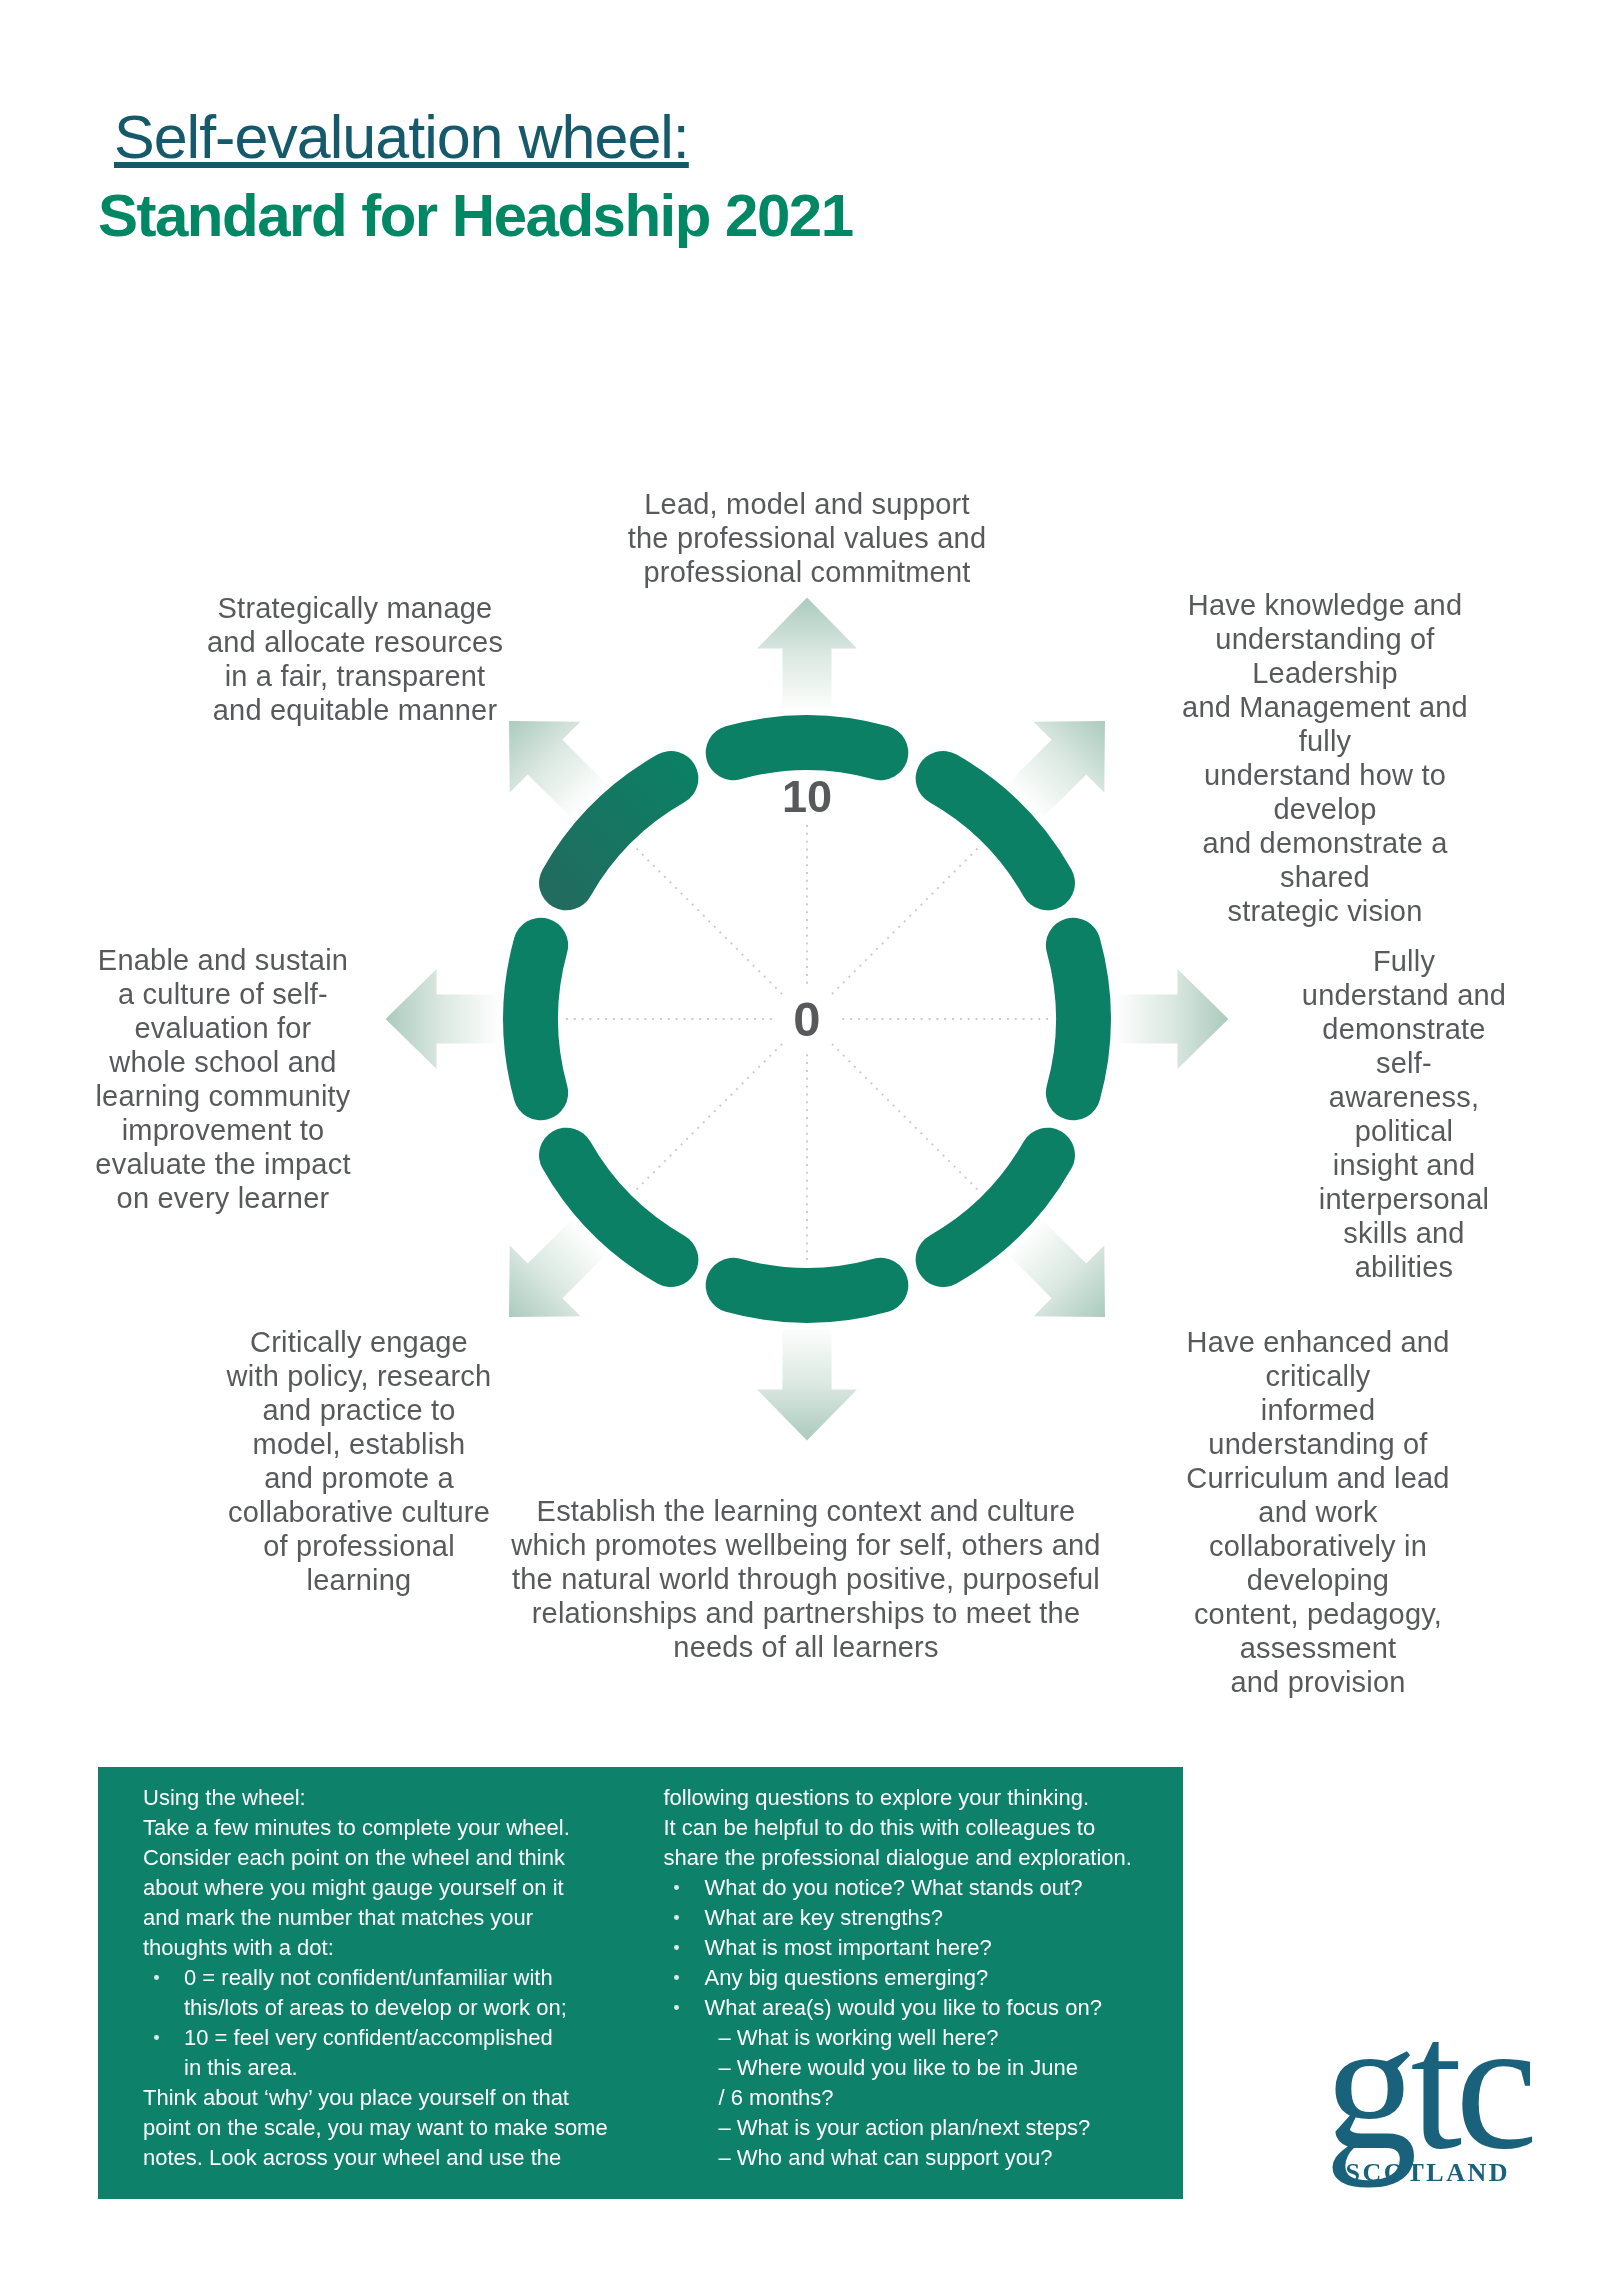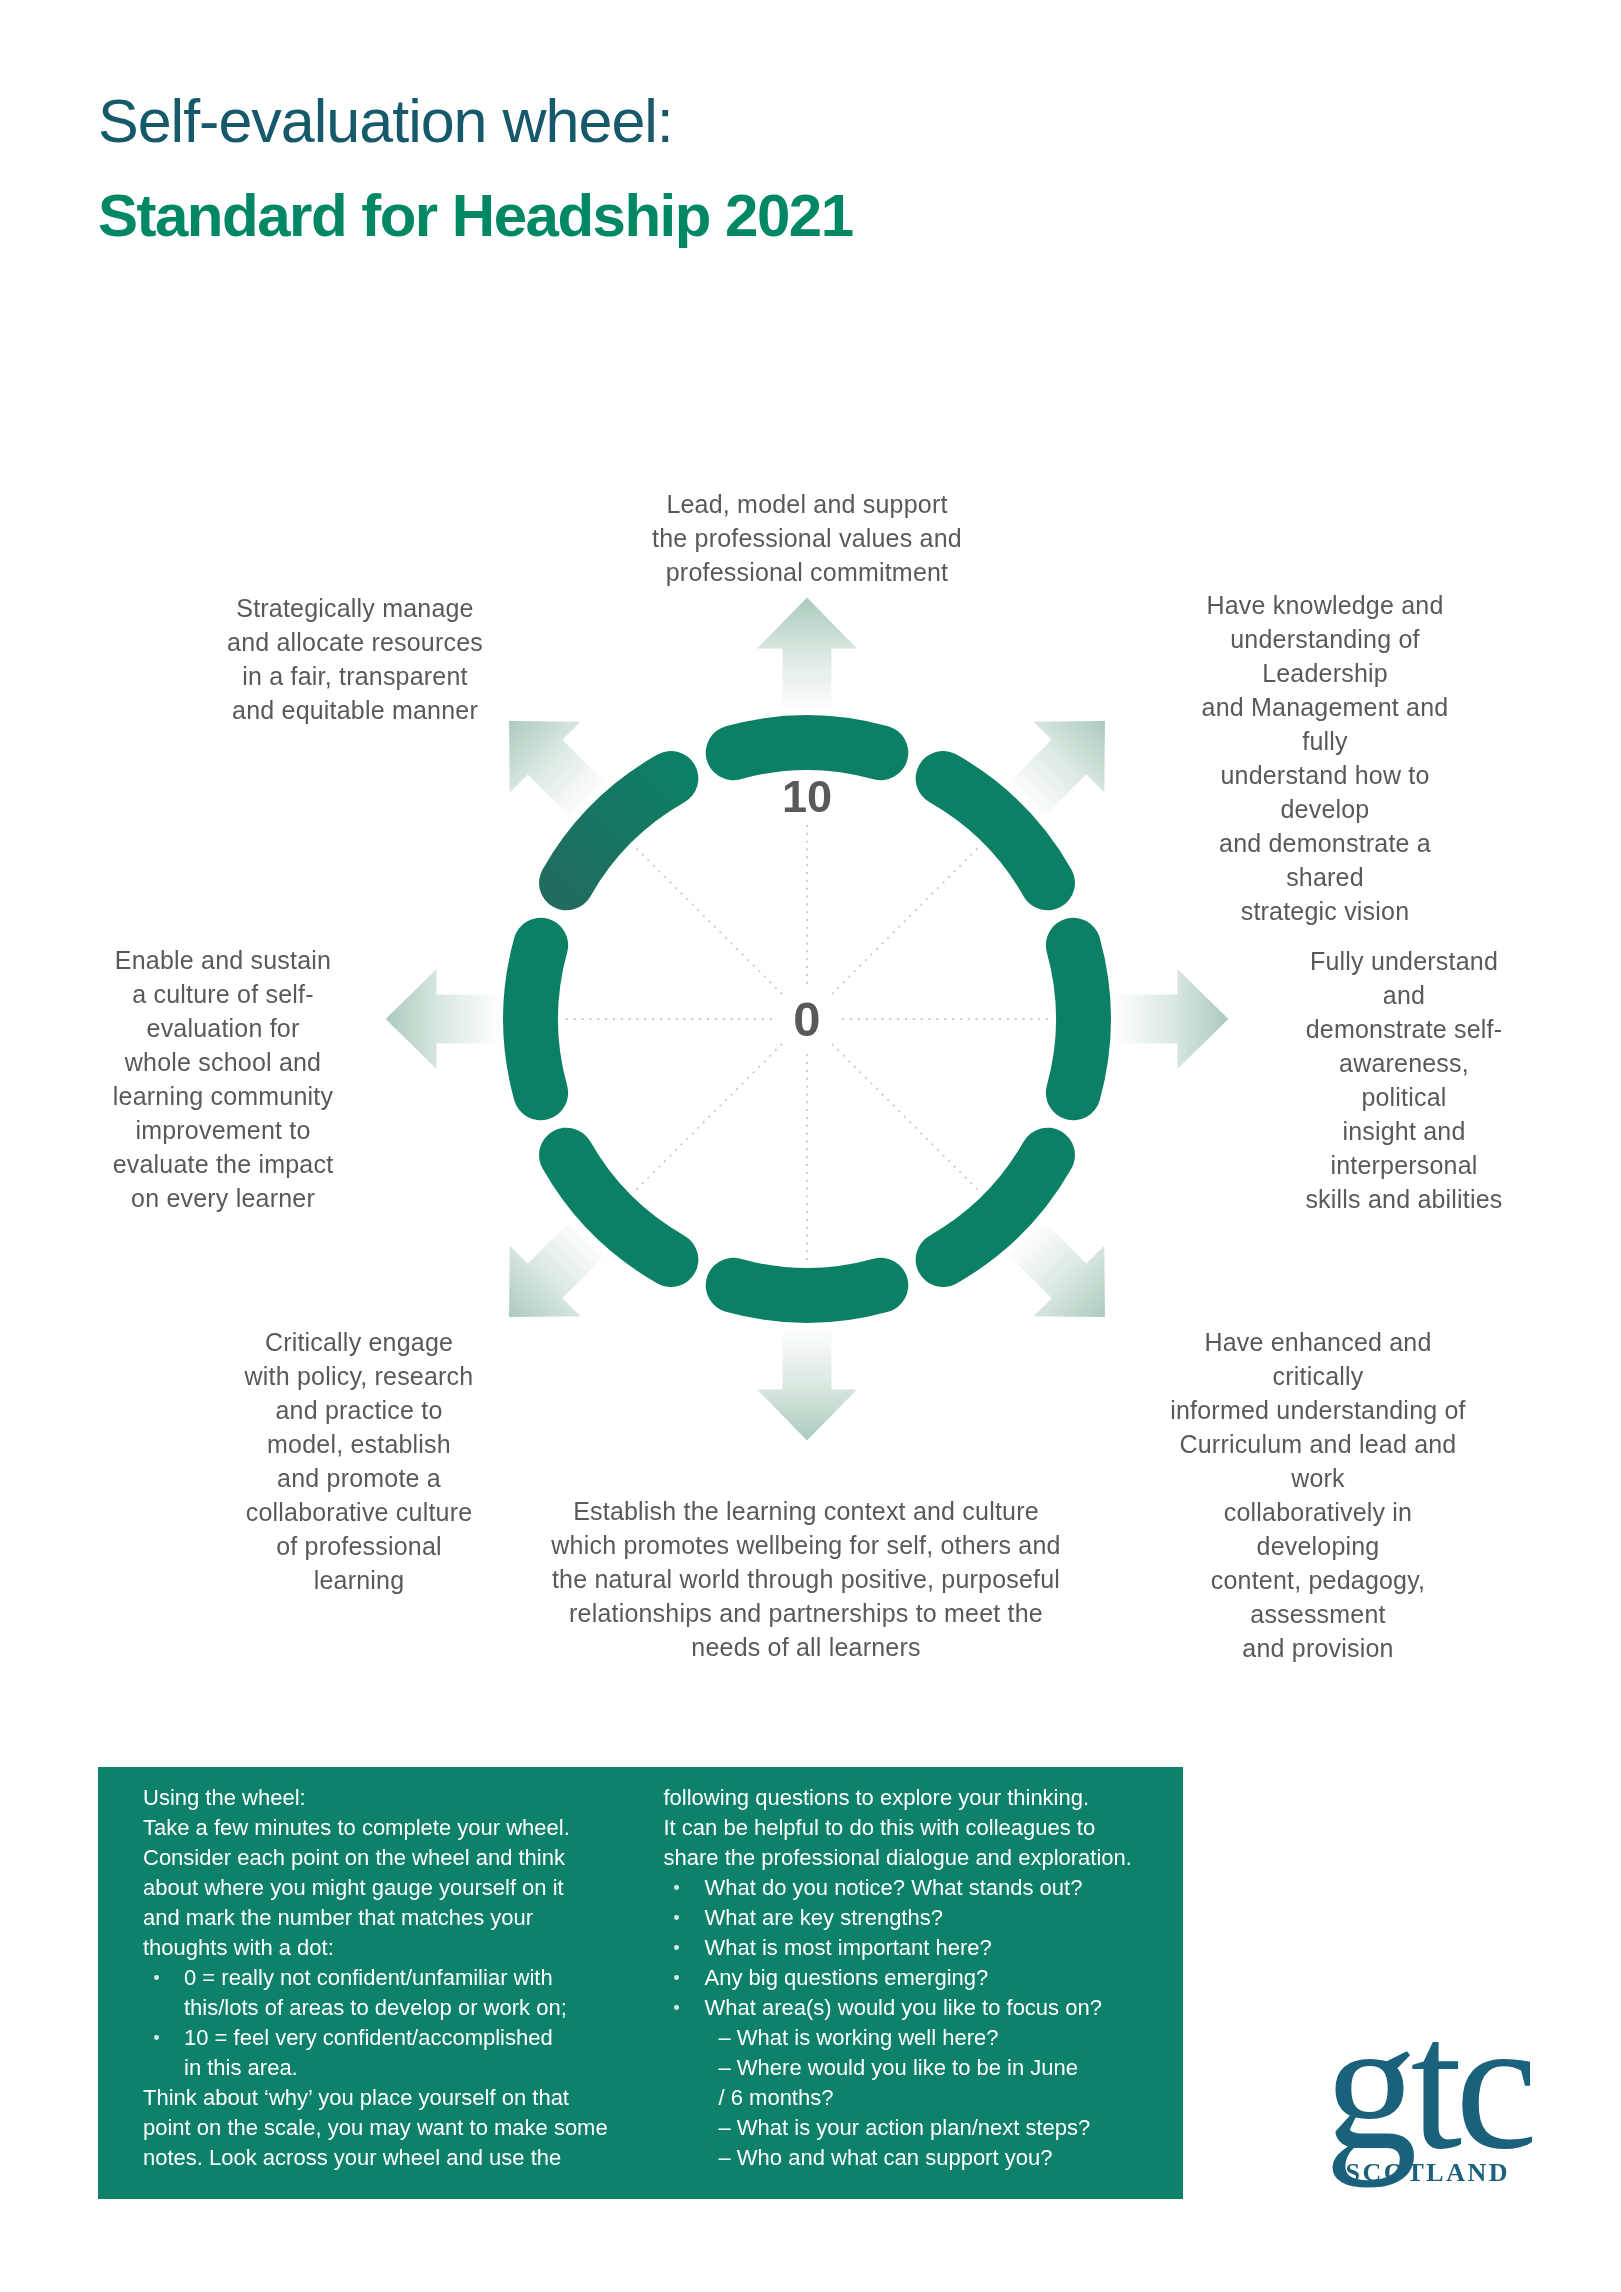--- a/index.html
+++ b/index.html
@@ -4,37 +4,37 @@
 <style>
   :root{
     --title-teal:#15596B; --title-green:#008763; --ring-green:#0B8064; --ring-dark:#226B5F;
     --panel-green:#0D8169; --label-gray:#58595B; --arrow-tip:#ABCABD; --arrow-mid:#DCE9E2;
     --arrow-base:#FFFFFF; --spoke-gray:#C3C3C3; --logo-teal:#1A617C; --panel-text:#FFFFFF;
   }
   html,body{margin:0;padding:0;background:#fff;}
   .page{position:relative;width:1621px;height:2293px;background:#fff;overflow:hidden;
         font-family:"Liberation Sans",sans-serif;}
   .title1{position:absolute;left:98px;top:86px;font-size:61px;line-height:71px;
-          letter-spacing:-1px;color:var(--title-teal);font-weight:400;margin:0;}
+          letter-spacing:-1px;color:var(--title-teal);font-weight:400;margin:16px;text-decoration:underline;}
   .title2{position:absolute;left:98px;top:180px;font-size:60px;line-height:71px;
           letter-spacing:-1.5px;color:var(--title-green);font-weight:700;margin:0;}
 
   .wheel-svg{position:absolute;left:317px;top:529px;width:980px;height:980px;overflow:visible;}
   .ring-seg{fill:none;stroke:var(--ring-green);stroke-width:56;stroke-linecap:round;}
   .ring-seg.dark{stroke:url(#segDark);}
   .spoke{stroke:var(--spoke-gray);stroke-width:2;stroke-dasharray:2 6;opacity:.85;}
   .wheel-num{font-family:"Liberation Sans",sans-serif;font-weight:700;fill:var(--label-gray);}
   .s-base{stop-color:var(--arrow-base);}
   .s-mid{stop-color:var(--arrow-mid);}
   .s-tip{stop-color:var(--arrow-tip);}
   .sd0{stop-color:var(--ring-dark);}
   .sd1{stop-color:var(--ring-green);}
 
   .wheel-label{position:absolute;transform:translateX(-50%);text-align:center;
-               color:var(--label-gray);font-size:25px;line-height:34px;
+               color:var(--label-gray);font-size:29px;line-height:34px;
                white-space:pre-line;letter-spacing:0.2px;}
   .pos-n {left:807px; top:487px;}
   .pos-nw{left:355px; top:591px;}
   .pos-ne{left:1325px;top:588px;}
   .pos-w {left:223px; top:943px;}
   .pos-e {left:1404px;top:944px;}
   .pos-sw{left:359px; top:1325px;}
   .pos-se{left:1318px;top:1325px;}
   .pos-s {left:806px; top:1494px;}
 

